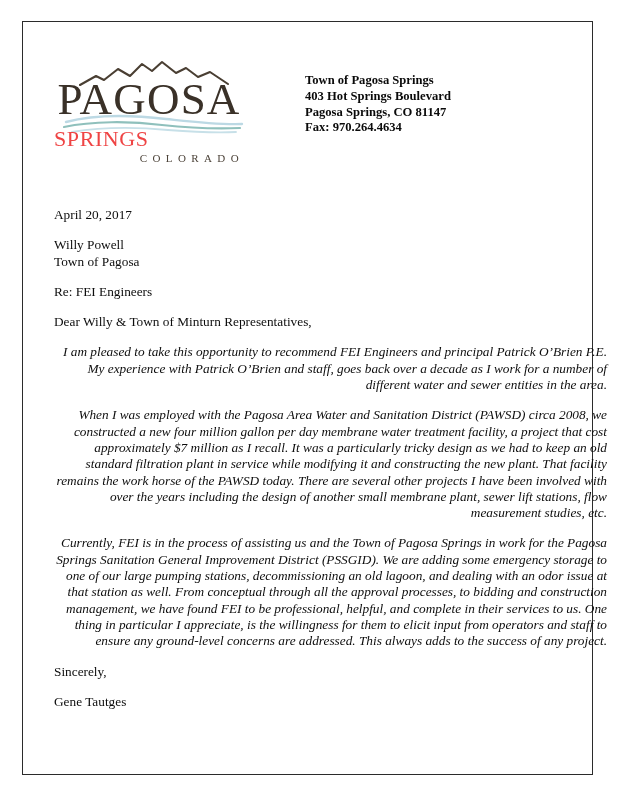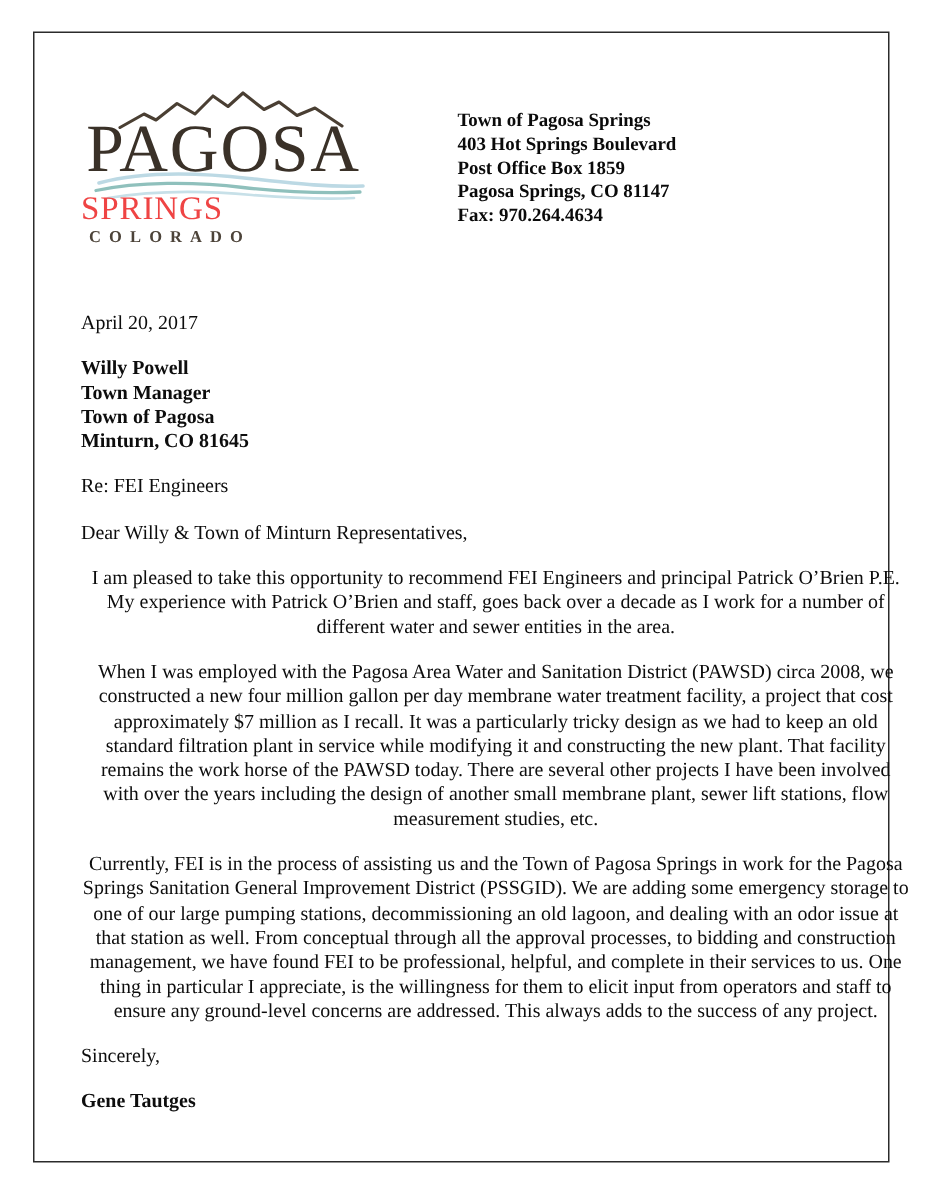--- a/index.html
+++ b/index.html
@@ -88,28 +88,28 @@
     line-height: 30px;
     letter-spacing: 0.6px;
     color: #ef4444;
     font-weight: 400;
   }
   #logo-colorado {
     position: absolute;
     left: 0px;
     top: 92px;
     width: 190px;
-    text-align: left;
+    text-align: right;
     font-family: "Liberation Serif", "DejaVu Serif", serif;
     font-size: 11px;
     line-height: 13px;
     letter-spacing: 5.4px;
     text-indent: 5.4px;
     color: #4c4339;
-    font-weight: 700;
+    font-weight: 400;
   }
 
   #address-block {
     position: absolute;
     left: 216px;
     top: 29px;
     font-size: 12.6px;
     line-height: 15.8px;
     font-weight: bold;
     font-family: "Liberation Serif", "DejaVu Serif", serif;
@@ -124,24 +124,25 @@
     position: absolute;
     left: 31px;
     top: 181px;
     width: 553px;
     font-size: 13.3px;
     line-height: 16.3px;
     color: #0d0d0d;
   }
   .blk { margin: 4px 0 14px 0; }
   .blk.tight { margin-bottom: 0; }
-  .line { display: block; font-weight: bold; }
+  .line { display: block; }
   p.para {
     margin: 0 0 14px 0;
-    text-align: center;
+    text-align: right;
+    font-style: italic;
   }
   #sig-block { margin-top: 0; }
 </style>
 </head>
 <body>
 
 <div id="page">
   <div id="page-border">
 
     <div id="letterhead">
@@ -161,35 +162,32 @@
           <path d="M10,18 C40,13 74,13 106,16 C132,18 154,19 174,18" fill="none" stroke="#c7e0e8" stroke-width="1.8" stroke-linecap="round"></path>
         </svg>
 
         <div id="logo-springs">SPRINGS</div>
         <div id="logo-colorado">COLORADO</div>
       </div>
 
       <div id="address-block">
         <div>Town of Pagosa Springs</div>
         <div>403 Hot Springs Boulevard</div>
-        <div>Post Office Box 1859</div>
         <div>Pagosa Springs, CO 81147</div>
         <div>Fax:  970.264.4634</div>
       </div>
     </div>
 
     <div id="letter-body">
 
       <div class="blk">April 20, 2017</div>
 
       <div class="blk">
         <span class="line">Willy Powell</span>
-        <span class="line">Town Manager</span>
         <span class="line">Town of Pagosa</span>
-        <span class="line">Minturn, CO 81645</span>
       </div>
 
       <div class="blk">Re: FEI Engineers</div>
 
       <div class="blk">Dear Willy &amp; Town of Minturn Representatives,</div>
 
       <p class="para">I am pleased to take this opportunity to recommend FEI Engineers and principal Patrick O’Brien P.E. My experience with Patrick O’Brien and staff, goes back over a decade as I work for a number of different water and sewer entities in the area.</p>
       <p class="para">When I was employed with the Pagosa Area Water and Sanitation District (PAWSD) circa 2008, we constructed a new four million gallon per day membrane water treatment facility, a project that cost approximately $7 million as I recall.  It was a particularly tricky design as we had to keep an old standard filtration plant in service while modifying it and constructing the new plant.  That facility remains the work horse of the PAWSD today. There are several other projects I have been involved with over the years including the design of another small membrane plant, sewer lift stations, flow measurement studies, etc.</p>
       <p class="para">Currently, FEI is in the process of assisting us and the Town of Pagosa Springs in work for the Pagosa Springs Sanitation General Improvement District (PSSGID).  We are adding some emergency storage to one of our large pumping stations, decommissioning an old lagoon, and dealing with an odor issue at that station as well. From conceptual through all the approval processes, to bidding and construction management, we have found FEI to be professional, helpful, and complete in their services to us.  One thing in particular I appreciate, is the willingness for them to elicit input from operators and staff to ensure any ground-level concerns are addressed. This always adds to the success of any project.</p>
 

